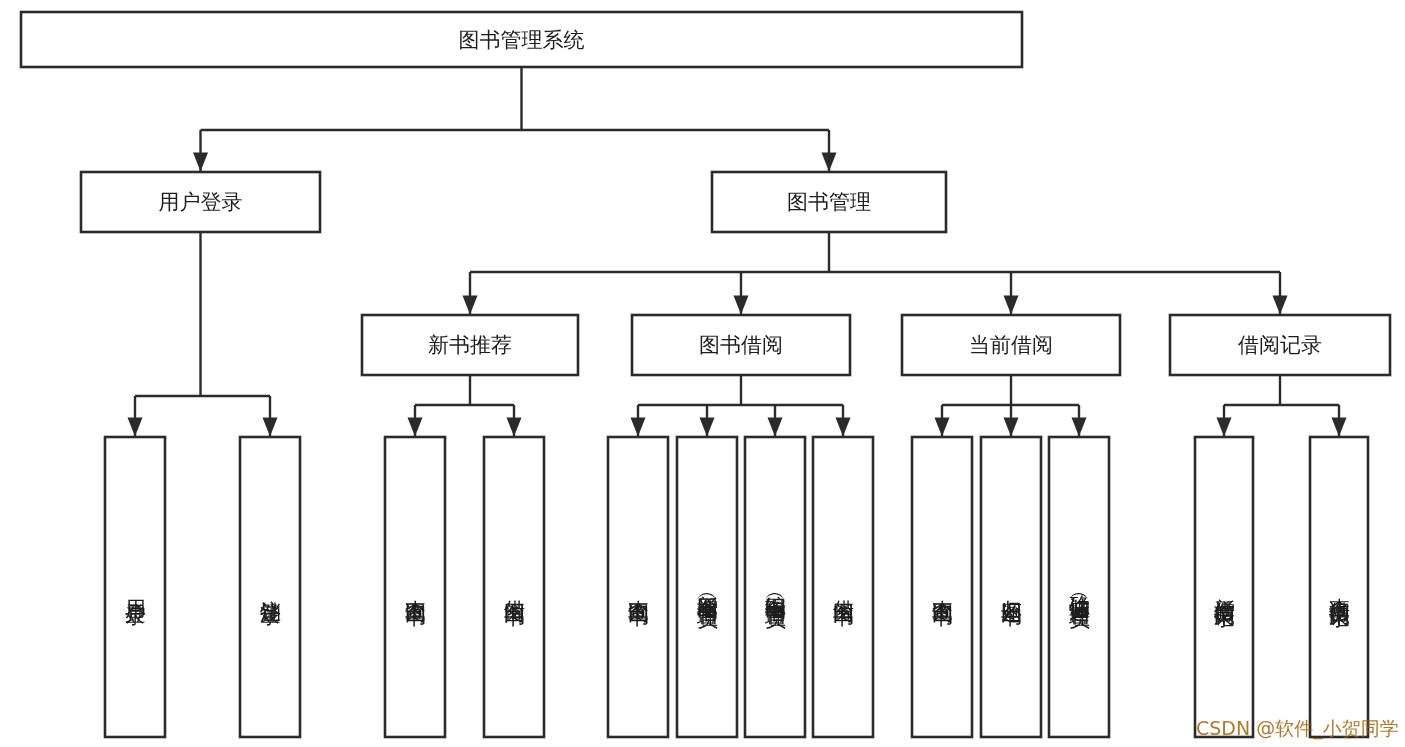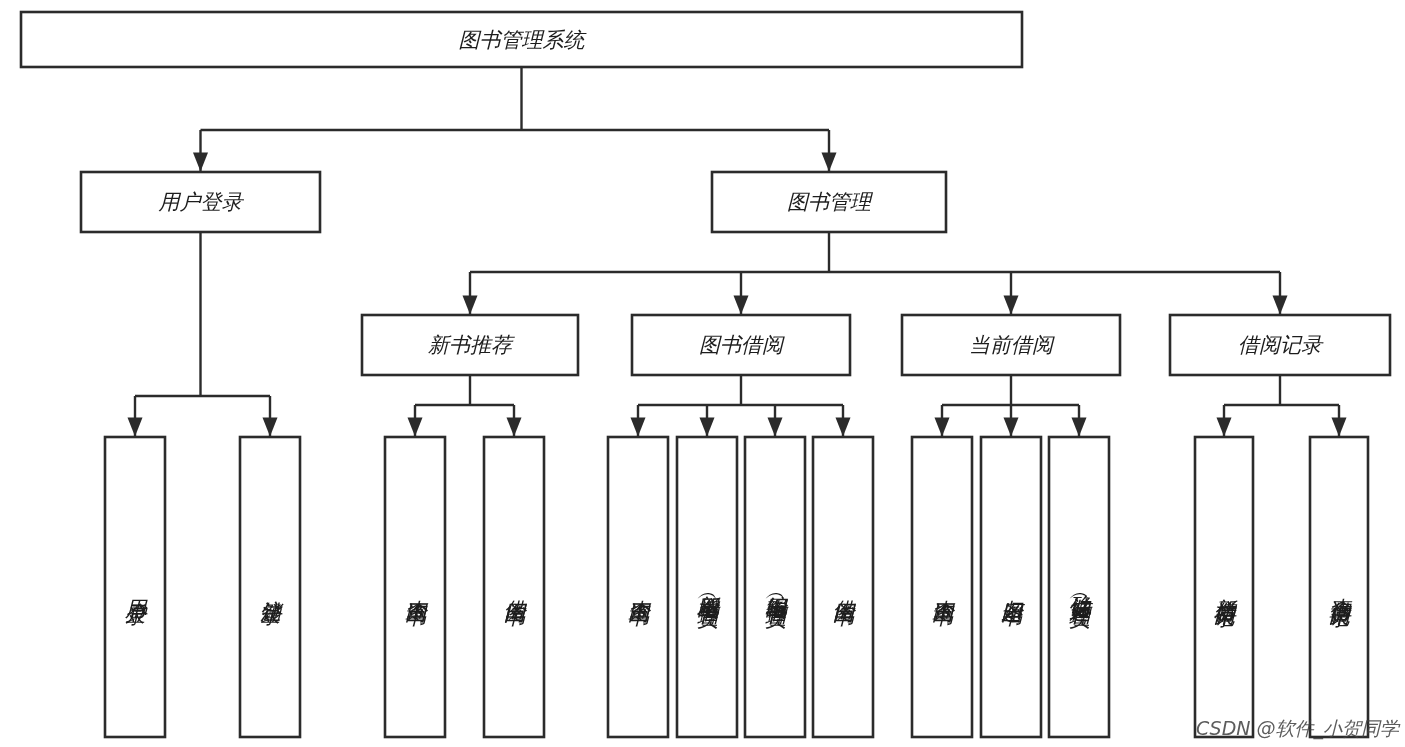--- a/index.html
+++ b/index.html
@@ -10,21 +10,20 @@
   }
   body {
     font-family: "DejaVu Sans", "Liberation Sans", sans-serif;
   }
   #diagram-root {
     position: relative;
     width: 1405px;
     height: 747px;
     background: #ffffff;
     overflow: hidden;
-    font-style: italic;
   }
   svg.flow {
     position: absolute;
     left: 0;
     top: 0;
     width: 1405px;
     height: 747px;
     display: block;
   }
   .node-rect {
@@ -69,21 +68,21 @@
     justify-content: center;
     text-align: center;
     white-space: nowrap;
     pointer-events: none;
     user-select: none;
   }
   .watermark {
     position: absolute;
     font-family: "DejaVu Sans", "Liberation Sans", sans-serif;
     font-size: 19px;
-    color: #404040;
+    color: #a16207;
     opacity: 0.85;
     white-space: nowrap;
     user-select: none;
   }
 </style>
 </head>
 <body>
 
 <div id="diagram-root">
 

